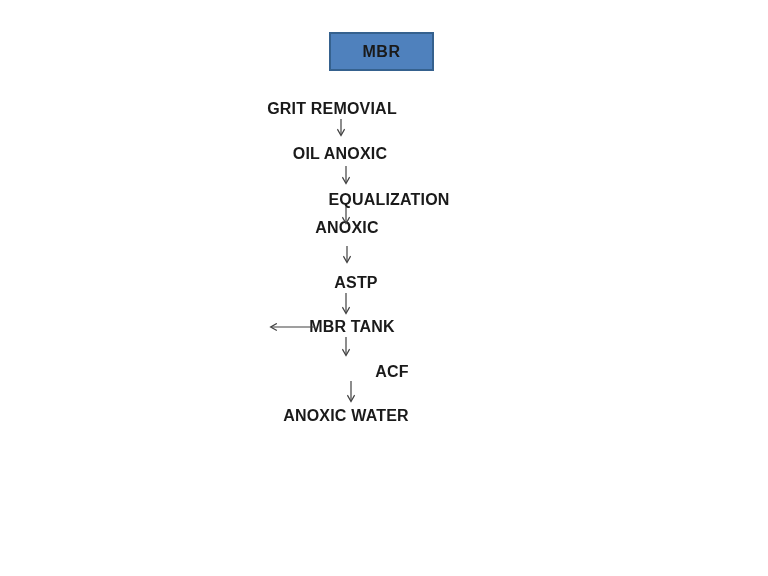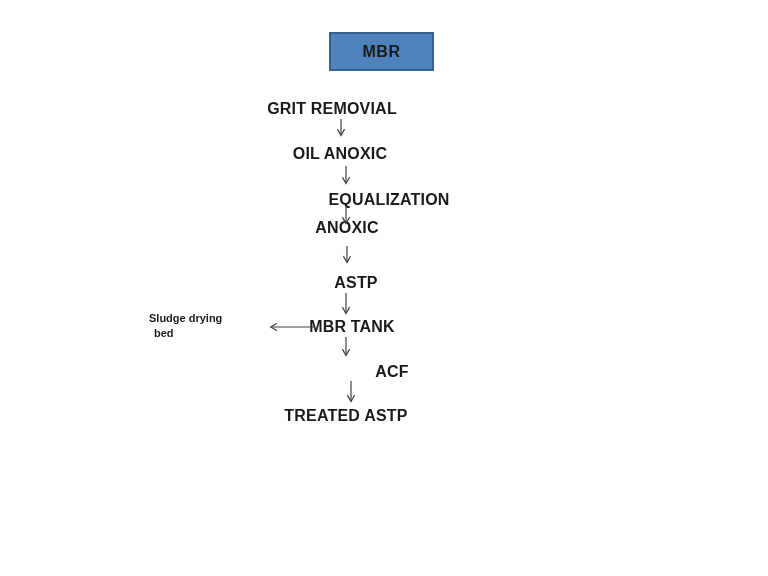--- a/index.html
+++ b/index.html
@@ -71,26 +71,22 @@
     <span>MBR</span>
   </div>
 
   <div class="step s0">GRIT REMOVIAL</div>
   <div class="step s1">OIL ANOXIC</div>
   <div class="step s2">EQUALIZATION</div>
   <div class="step s3">ANOXIC</div>
   <div class="step s4">ASTP</div>
   <div class="step s5">MBR TANK</div>
   <div class="step s6">ACF</div>
-  <div class="step s7">TREATED ASTP</div>
+  <div class="step s7">ANOXIC WATER</div>
 
-  <div class="side-label">
-    <div class="line1">Sludge drying</div>
-    <div class="line2">bed</div>
-  </div>
 
   <svg class="arrow-layer" width="768" height="576" viewBox="0 0 768 576" xmlns="http://www.w3.org/2000/svg">
     <defs>
       <marker id="openhead" viewBox="0 0 10 10" refX="7.5" refY="5" markerWidth="9" markerHeight="9" orient="auto" markerUnits="userSpaceOnUse">
         <path d="M1,1 L8,5 L1,9" fill="none" stroke="currentColor" stroke-width="1.3"></path>
       </marker>
     </defs>
     <line x1="341" y1="119" x2="341" y2="135" stroke="currentColor" stroke-width="1.2" marker-end="url(#openhead)"></line>
     <line x1="346" y1="166" x2="346" y2="183" stroke="currentColor" stroke-width="1.2" marker-end="url(#openhead)"></line>
     <line x1="346" y1="207" x2="346" y2="223" stroke="currentColor" stroke-width="1.2" marker-end="url(#openhead)"></line>

